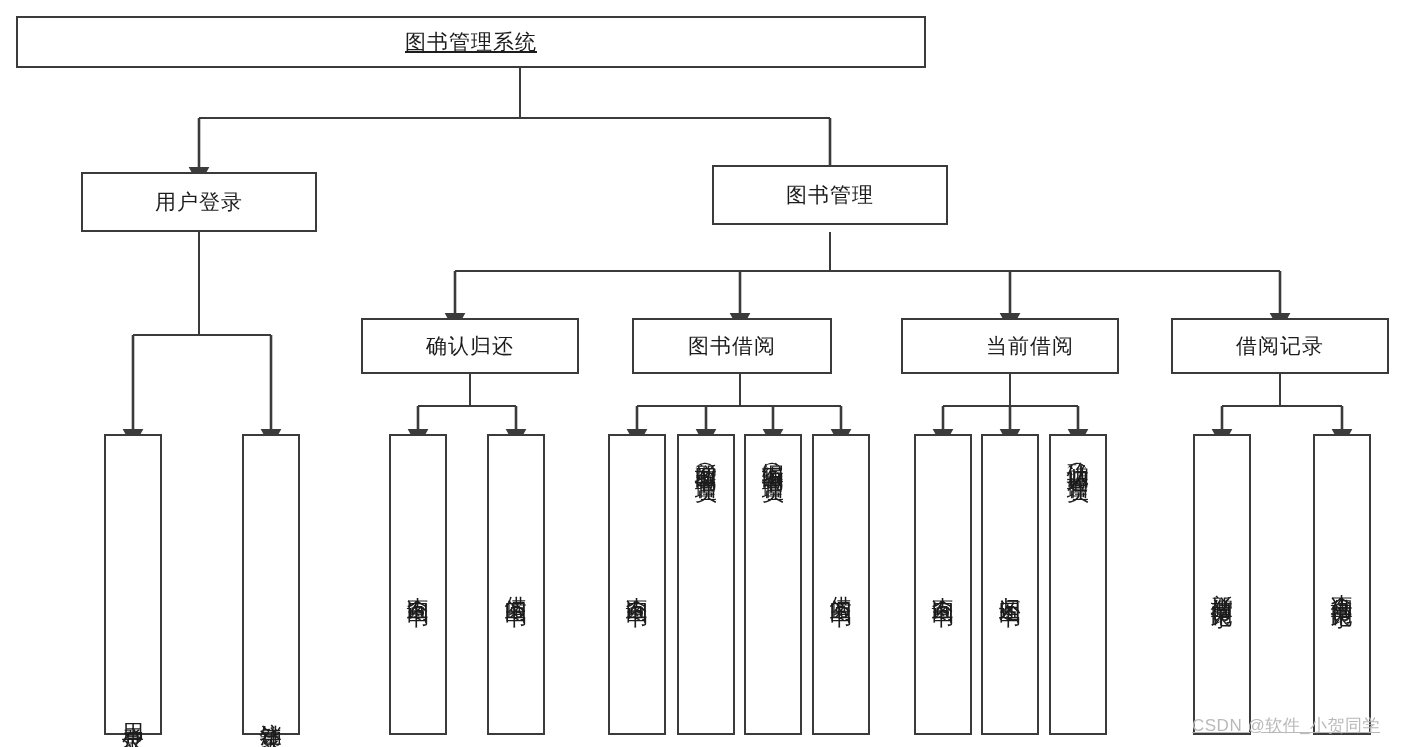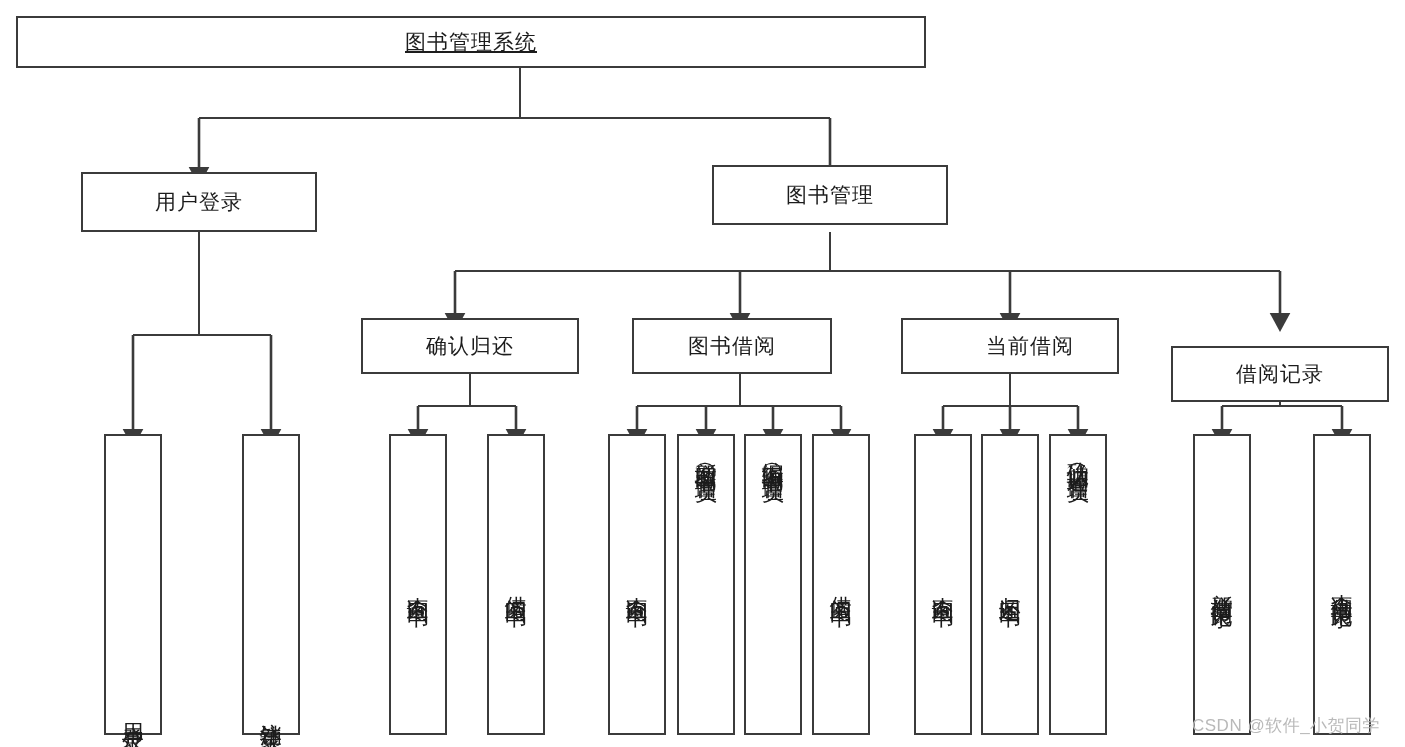--- a/index.html
+++ b/index.html
@@ -61,20 +61,21 @@
   }
   #watermark {
     position: absolute;
     left: 1192px;
     top: 714px;
     font-size: 17px;
     color: #b9b9b9;
     letter-spacing: 0.5px;
     white-space: nowrap;
     z-index: 5;
+    text-decoration: underline;
   }
 </style>
 </head>
 <body>
 
 <div id="diagram-root">
 
   <svg id="edge-layer" viewBox="0 0 1405 747" width="1405" height="747" xmlns="http://www.w3.org/2000/svg">
     <defs>
       <marker id="arrowhead" markerWidth="9" markerHeight="9" refX="1.2" refY="4.2" orient="auto" markerUnits="strokeWidth">
@@ -133,21 +134,21 @@
   <div id="level3-nodes">
       <div class="node node-h" style="left: 361px; top: 318px; width: 218px; height: 56px;">
         <span>确认归还</span>
       </div>
       <div class="node node-h" style="left: 632px; top: 318px; width: 200px; height: 56px;">
         <span>图书借阅</span>
       </div>
       <div class="node node-h" style="left: 901px; top: 318px; width: 218px; height: 56px; padding-left: 40px;">
         <span>当前借阅</span>
       </div>
-      <div class="node node-h" style="left: 1171px; top: 318px; width: 218px; height: 56px; margin-top: 28px;">
+      <div class="node node-h" style="left: 1171px; top: 318px; width: 218px; height: 56px;">
         <span>借阅记录</span>
       </div>
     </div>
   <div id="leaf-nodes">
       <div class="node node-v align-end" style="left: 104px; top: 434px; width: 58px; height: 301px;">
         <span>用户登录</span>
       </div>
       <div class="node node-v align-end" style="left: 242px; top: 434px; width: 58px; height: 301px;">
         <span>注销登录</span>
       </div>

